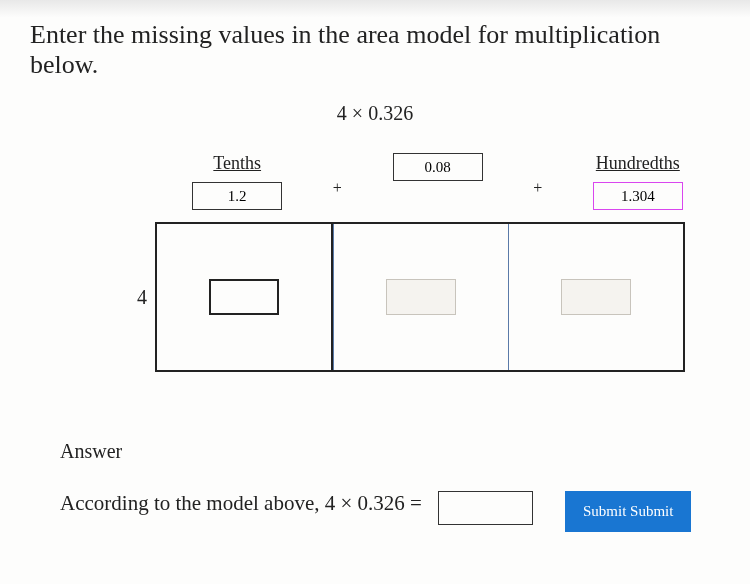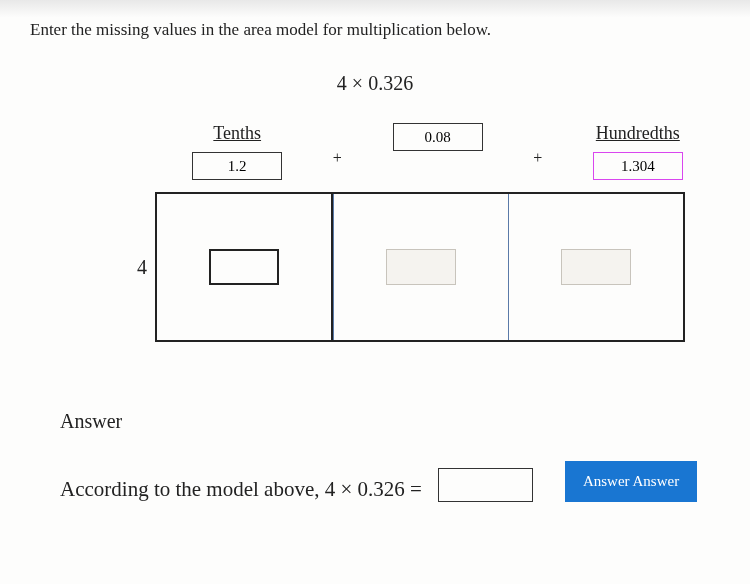--- a/index.html
+++ b/index.html
@@ -7,22 +7,22 @@
       width: 750px;
       height: 584px;
       background: linear-gradient(to bottom, #e8e8e8 0%, #fdfdfc 3%, #fdfdfc 100%);
       font-family: Georgia, 'Times New Roman', serif;
       color: #222;
       padding: 20px 30px;
       position: relative;
       overflow: hidden;
     }
     .instruction {
-      font-size: 17px;
-      margin-bottom: 32px;
+      font-size: 26px;
+      margin-bottom: 22px;
     }
     .expression {
       text-align: center;
       font-size: 20px;
       margin-bottom: 28px;
       font-family: 'Times New Roman', serif;
     }
     .headers-row {
       display: flex;
       margin-left: 125px;
@@ -117,21 +117,21 @@
     .answer-section {
       margin-top: 68px;
       margin-left: 30px;
     }
     .answer-heading {
       font-size: 20px;
       margin-bottom: 28px;
     }
     .answer-row {
       display: flex;
-      align-items: flex-end;
+      align-items: flex-start;
       gap: 16px;
     }
     .answer-text {
       font-size: 21px;
     }
     .answer-input {
       width: 95px;
       height: 34px;
       border: 1px solid #333;
       background: #fdfdfc;
@@ -193,15 +193,15 @@
   </div>
 </div>
 
 <div class="answer-section">
   <div class="answer-heading">Answer</div>
   <div class="answer-row">
     <span class="answer-text">
       <span>According to the model above, </span><span>4 × 0.326 =</span>
     </span>
     <input class="answer-input" value="" style="">
-    <button class="submit-btn">Answer Answer</button>
+    <button class="submit-btn">Submit Submit</button>
   </div>
 </div>
 
 </body></html>

